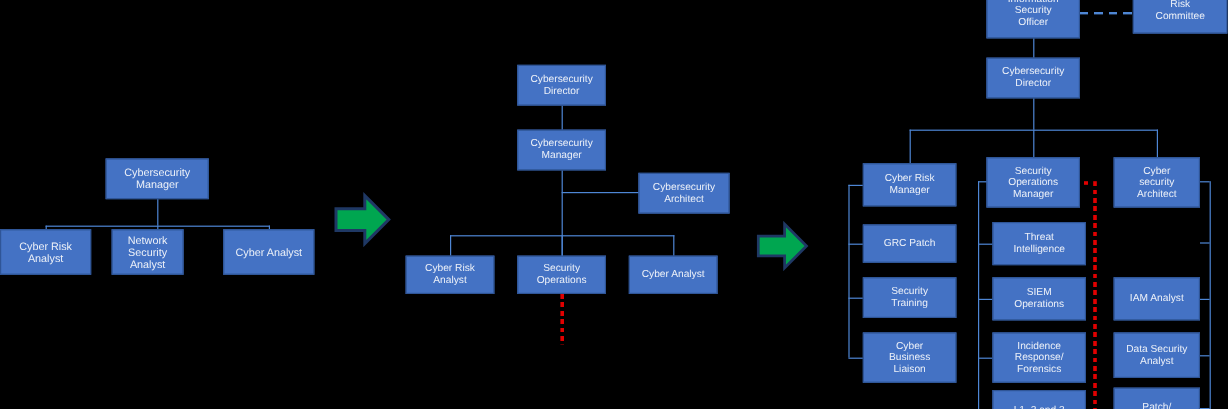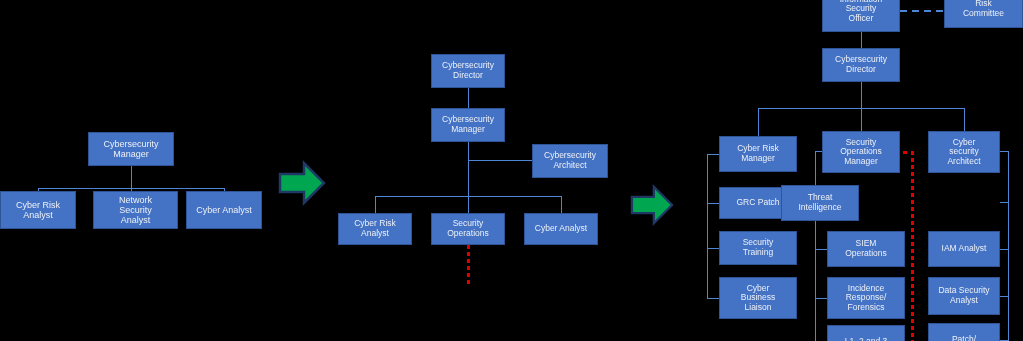--- a/index.html
+++ b/index.html
@@ -36,21 +36,21 @@
 </head>
 <body>
 
 <div id="stage">
     <div class="box" style="left: 88px; top: 132px; width: 86px; height: 34px; font-size: 9px;">
       <span>Cybersecurity<br>Manager</span>
     </div>
     <div class="box" style="left: 0px; top: 191px; width: 76px; height: 38px; font-size: 9px;">
       <span>Cyber Risk<br>Analyst</span>
     </div>
-    <div class="box" style="left: 93px; top: 191px; width: 85px; height: 38px; font-size: 9px;">
+    <div class="box" style="left: 93px; top: 191px; width: 60px; height: 38px; font-size: 9px;">
       <span>Network<br>Security<br>Analyst</span>
     </div>
     <div class="box" style="left: 186px; top: 191px; width: 76px; height: 38px; font-size: 9px;">
       <span>Cyber Analyst</span>
     </div>
     <div class="box" style="left: 431px; top: 54px; width: 74px; height: 34px; font-size: 8.5px;">
       <span>Cybersecurity<br>Director</span>
     </div>
     <div class="box" style="left: 431px; top: 108px; width: 74px; height: 34px; font-size: 8.5px;">
       <span>Cybersecurity<br>Manager</span>
@@ -84,21 +84,21 @@
     </div>
     <div class="box" style="left: 719px; top: 231px; width: 78px; height: 34px; font-size: 8.5px;">
       <span>Security<br>Training</span>
     </div>
     <div class="box" style="left: 719px; top: 277px; width: 78px; height: 42px; font-size: 8.5px;">
       <span>Cyber<br>Business<br>Liaison</span>
     </div>
     <div class="box" style="left: 822px; top: 131px; width: 78px; height: 42px; font-size: 8.5px;">
       <span>Security<br>Operations<br>Manager</span>
     </div>
-    <div class="box" style="left: 781px; top: 185px; width: 78px; height: 36px; font-size: 8.5px;">
+    <div class="box" style="left: 827px; top: 185px; width: 78px; height: 36px; font-size: 8.5px;">
       <span>Threat<br>Intelligence</span>
     </div>
     <div class="box" style="left: 827px; top: 231px; width: 78px; height: 36px; font-size: 8.5px;">
       <span>SIEM<br>Operations</span>
     </div>
     <div class="box" style="left: 827px; top: 277px; width: 78px; height: 42px; font-size: 8.5px;">
       <span>Incidence<br>Response/<br>Forensics</span>
     </div>
     <div class="box" style="left: 827px; top: 325px; width: 78px; height: 34px; font-size: 8.5px;">
       <span>L1, 2 and 3</span>

